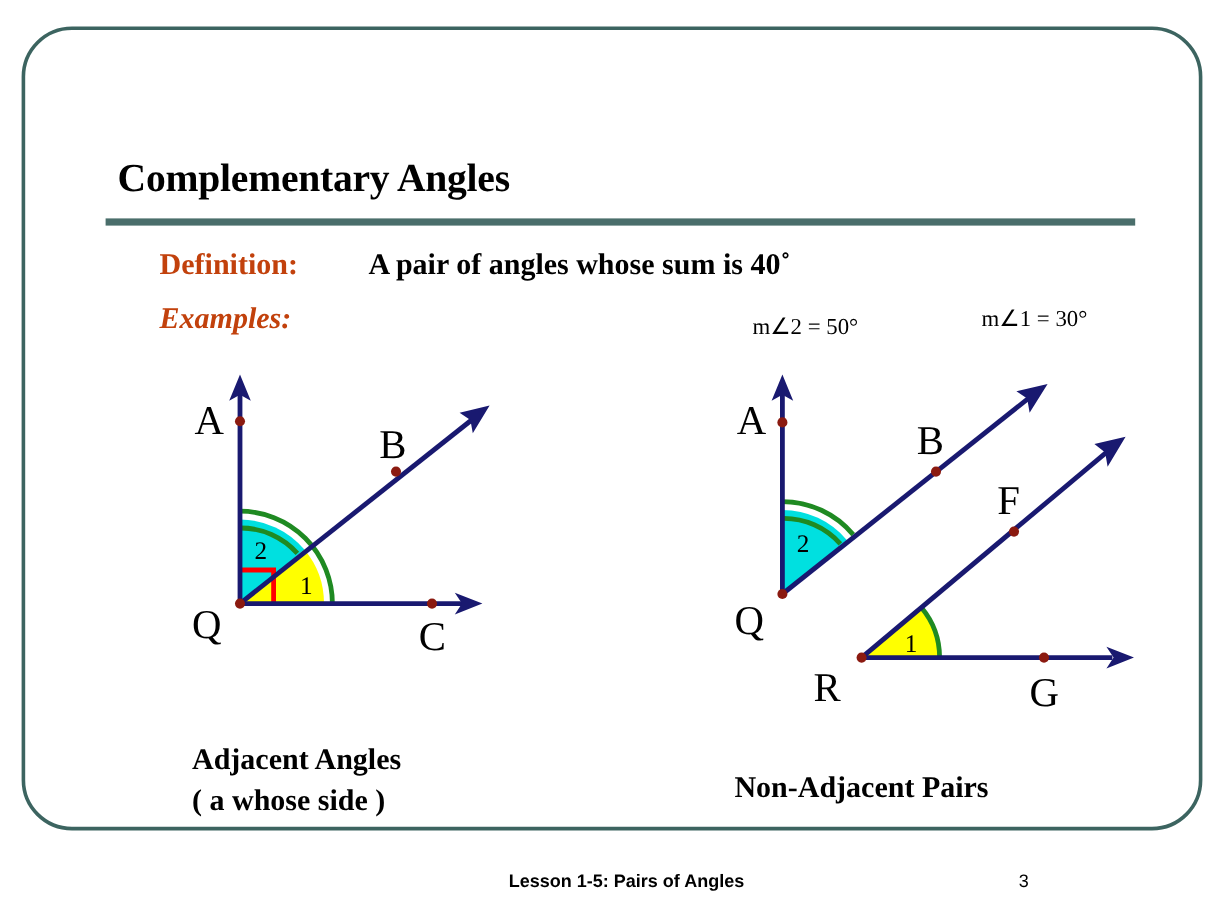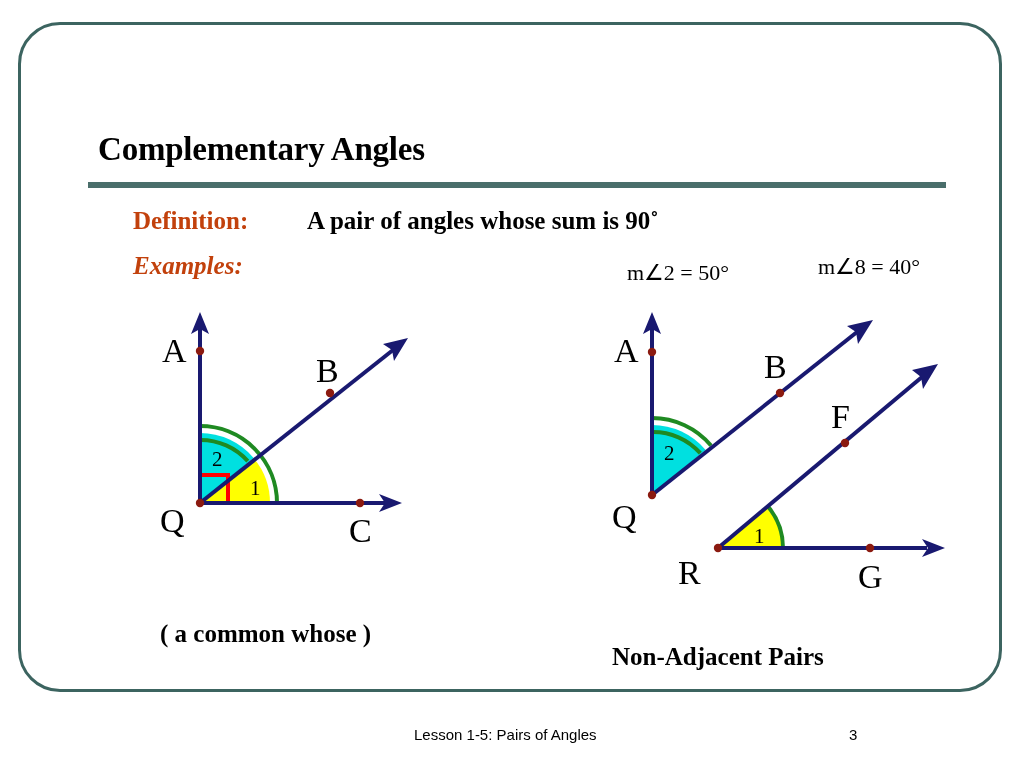--- a/index.html
+++ b/index.html
@@ -64,21 +64,21 @@
     left: 307px;
     top: 207px;
     font-size: 25px;
     font-weight: bold;
     color: #000000;
     white-space: nowrap;
   }
 
   .measure {
     position: absolute;
-    font-size: 22px;
+    font-size: 19px;
     color: #000000;
     white-space: nowrap;
   }
   #measure-2 { left: 627px; top: 260px; }
   #measure-1 { left: 818px; top: 254px; }
 
   
   .caption {
     position: absolute;
     font-size: 25px;
@@ -91,21 +91,21 @@
   #caption-right { left: 612px; top: 640px; }
 
   
   .footer-text {
     position: absolute;
     font-family: "Liberation Sans", sans-serif;
     font-size: 15px;
     color: #000000;
     white-space: nowrap;
   }
-  #footer-lesson { left: 414px; top: 726px; }
+  #footer-lesson { left: 424px; top: 726px; font-weight: bold; }
   #footer-page   { left: 849px; top: 726px; }
 
   
   .diagram {
     position: absolute;
     overflow: visible;
   }
   #diagram-left  { left: 140px; top: 300px; }
   #diagram-right { left: 590px; top: 300px; }
 
@@ -122,26 +122,26 @@
 </style>
 </head>
 <body>
 
 <div id="slide-frame"></div>
 
 <div id="slide-title">Complementary Angles</div>
 <div id="title-rule"></div>
 
 <div id="definition-label" class="lbl-accent">Definition:</div>
-<div id="definition-text">A pair of angles whose sum is 90˚</div>
+<div id="definition-text">A pair of angles whose sum is 40˚</div>
 
 <div id="examples-label" class="lbl-accent">Examples:</div>
 
 <div id="measure-2" class="measure">m∠2 = 50°</div>
-<div id="measure-1" class="measure">m∠8 = 40°</div>
+<div id="measure-1" class="measure">m∠1 = 30°</div>
 
 <svg id="diagram-left" class="diagram" width="300" height="300" viewBox="0 0 300 300">
 
   <path fill="#ffff00" stroke="none" d="M 60,203 L 130,203 A 70,70 0 0,0 113.62,158.01 Z"></path>
 
   <path fill="#00e0e0" stroke="none" d="M 60,203 L 113.62,158.01 A 70,70 0 0,0 60,133 Z"></path>
 
   <path fill="none" stroke="#1f8a22" stroke-width="4" d="M 137,203 A 77,77 0 0,0 60,126"></path>
 
   <path fill="none" stroke="#1f8a22" stroke-width="4" d="M 107.8,161.2 A 63,63 0 0,0 60,140"></path>
@@ -208,18 +208,19 @@
   <circle cx="255" cy="143" r="4.2" fill="#8b1a10"></circle>
   <circle cx="280" cy="248" r="4.2" fill="#8b1a10"></circle>
 
   <text class="fig-label" x="88" y="284">R</text>
   <text class="fig-label" x="241" y="128">F</text>
   <text class="fig-label" x="268" y="288">G</text>
   <text class="angle-num" x="164" y="243">1</text>
 </svg>
 
 <div id="caption-left" class="caption">
-  <div>( a common whose )</div>
+  <div>Adjacent Angles</div>
+  <div>( a whose side )</div>
 </div>
 <div id="caption-right" class="caption">Non-Adjacent Pairs</div>
 
 <div id="footer-lesson" class="footer-text">Lesson 1-5: Pairs of Angles</div>
 <div id="footer-page" class="footer-text">3</div>
 
 </body></html>

